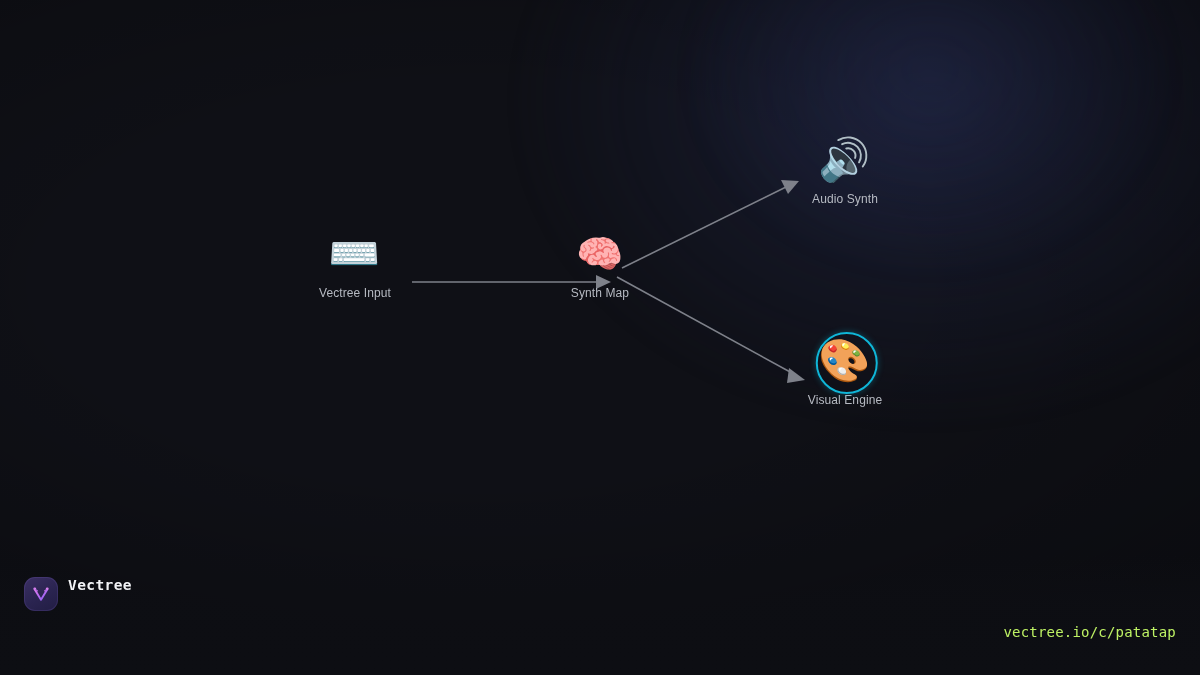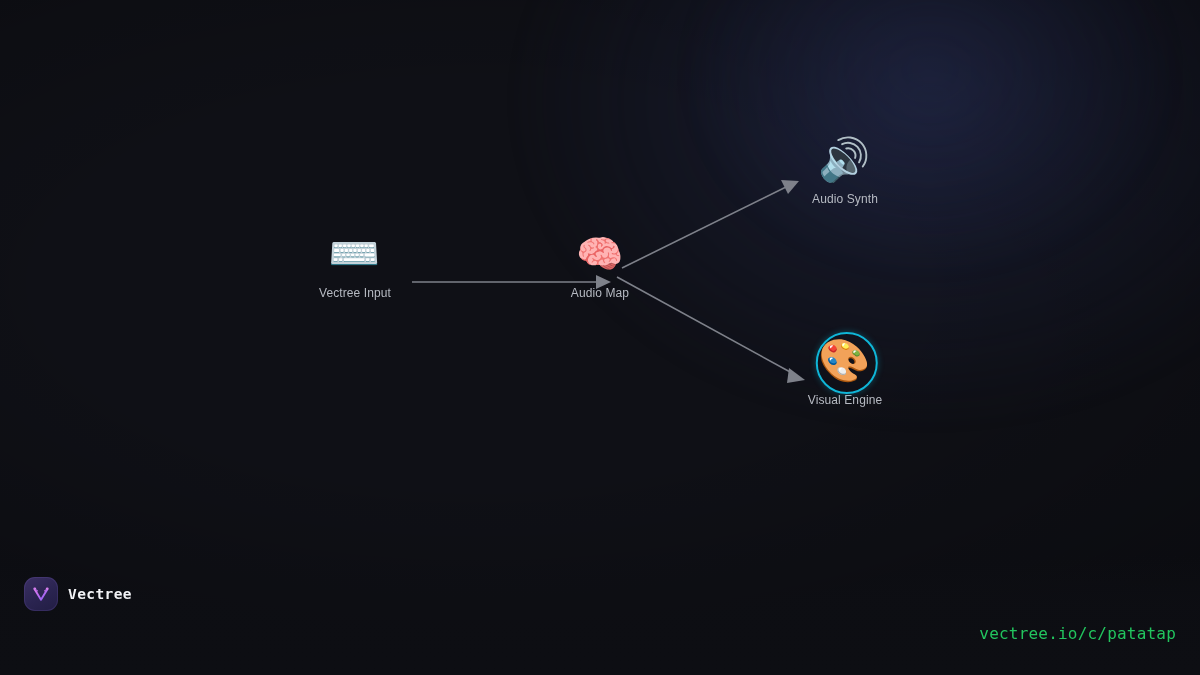--- a/index.html
+++ b/index.html
@@ -116,21 +116,20 @@
     width: 1200px;
     height: 120px;
     background: linear-gradient(to bottom, rgba(15,16,22,0) 0%, rgba(13,14,19,0.85) 40%, #0d0e13 100%);
     pointer-events: none;
   }
   #brand-row {
     position: absolute;
     left: 24px;
     top: 577px;
     display: flex;
-    align-items: center;
     gap: 10px;
   }
   #brand-logo {
     width: 34px;
     height: 34px;
     border-radius: 11px;
     background: linear-gradient(150deg, #3b2f63 0%, #2a2450 55%, #221d44 100%);
     display: flex;
     align-items: center;
     justify-content: center;
@@ -152,22 +151,22 @@
     font-weight: bold;
     color: #ffffff;
     letter-spacing: 0.5px;
     line-height: 1.1;
   }
   #footer-url {
     position: absolute;
     right: 24px;
     top: 624px;
     font-family: "DejaVu Sans Mono", "Liberation Mono", monospace;
-    font-size: 16px;
-    color: #22c55e;
+    font-size: 14px;
+    color: #bef264;
     letter-spacing: 0.2px;
   }
 </style>
 </head>
 <body>
 
 <div id="canvas">
 
   <div id="bg-glow-tr"></div>
   <div id="bg-glow-tr2"></div>
@@ -195,21 +194,21 @@
     <div class="node-icon-wrap">
       <span class="node-emoji">⌨️</span>
     </div>
     <div class="node-label">Vectree Input</div>
   </div>
 
   <div class="node" style="left:600px; top:261px;">
     <div class="node-icon-wrap">
       <span class="node-emoji small">🧠</span>
     </div>
-    <div class="node-label">Audio Map</div>
+    <div class="node-label">Synth Map</div>
   </div>
 
   <div class="node" style="left:845px; top:167px;">
     <div class="node-icon-wrap">
       <span class="node-emoji">🔊</span>
     </div>
     <div class="node-label">Audio Synth</div>
   </div>
 
   <div class="node" style="left:845px; top:368px;">

